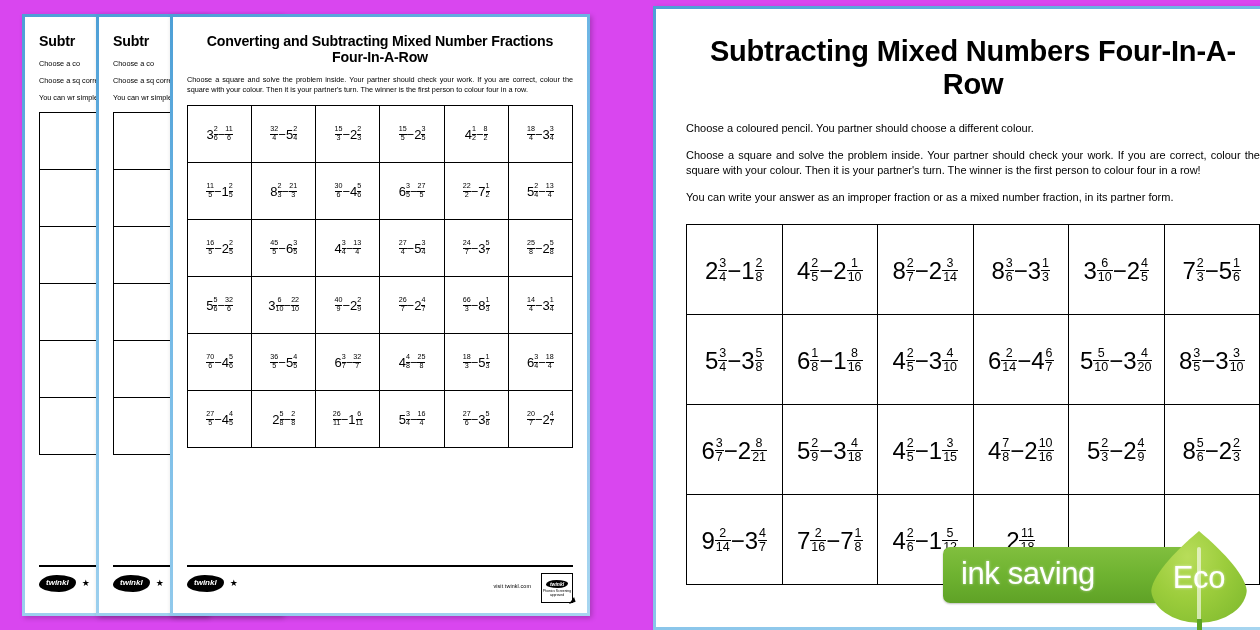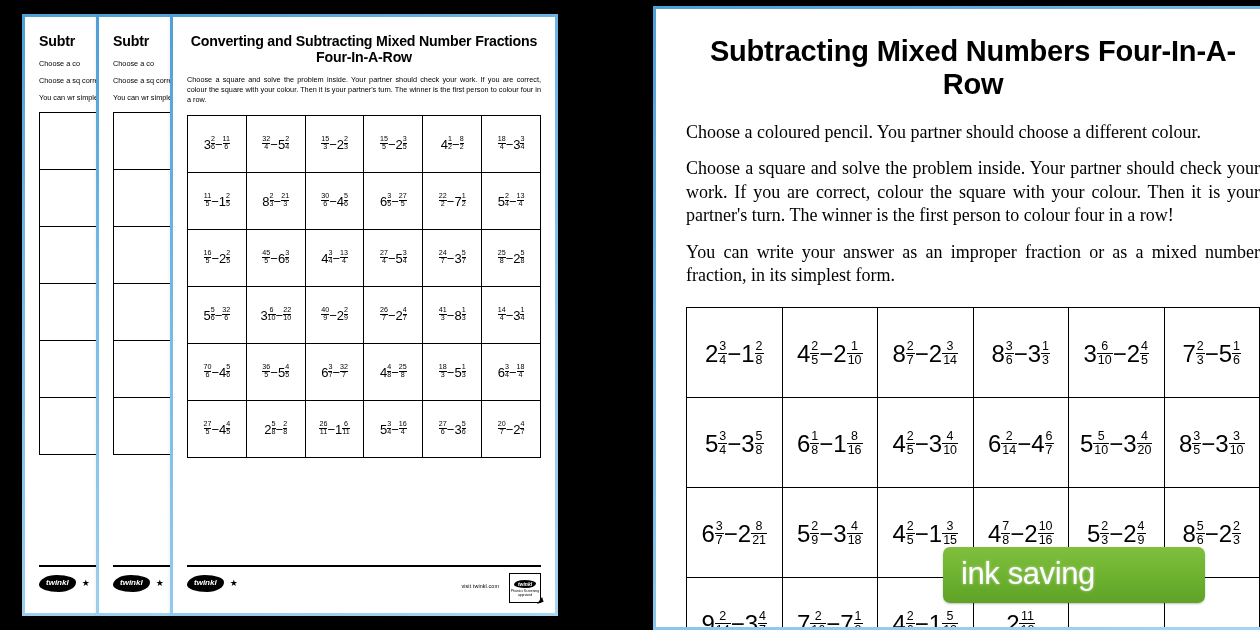--- a/index.html
+++ b/index.html
@@ -9,37 +9,37 @@
     height: 630px;
     overflow: hidden;
     background: #ffffff;
     font-family: "Liberation Sans", sans-serif;
   }
 
   #stage {
     position: relative;
     width: 1260px;
     height: 630px;
-    background: #000000;
+    background: #d946ef;
   }
 
   
   .sheet {
     position: absolute;
     background: #ffffff;
     border: 3px solid;
     border-image: linear-gradient(150deg, #4d9fd6 0%, #73b9e6 35%, #a8d6f0 100%) 1;
     box-shadow: 2px 2px 5px rgba(0,0,0,0.22);
     overflow: hidden;
   }
 
   
   #thumb-back-2 { left: 22px;  top: 14px;  width: 186px; height: 602px; z-index: 1; }
   #thumb-back-1 { left: 96px;  top: 14px;  width: 186px; height: 602px; z-index: 2; }
-  #thumb-front  { left: 170px; top: 14px;  width: 388px; height: 602px; z-index: 3; }
+  #thumb-front  { left: 170px; top: 14px;  width: 420px; height: 602px; z-index: 3; }
 
   
   #main-sheet   { left: 606px; top: 6px;   width: 640px; height: 624px; z-index: 4; margin-left: 47px; }
 
   
   .sheet-edge-shade {
     position: absolute;
     top: 0; right: 0; bottom: 0;
     width: 14px;
     background: linear-gradient(to left, rgba(130,130,130,0.30), rgba(130,130,130,0));
@@ -93,21 +93,21 @@
     position: relative;
     top: -0.02em;
   }
   .frac .num { display: block; }
   .frac .den { display: block; border-top: 1px solid #000; }
   .op { display: inline-block; vertical-align: middle; }
 
   
   #main-sheet .ws-inner { padding: 26px 30px 0 30px; }
   #main-sheet .ws-title { font-size: 29px; margin-bottom: 20px; }
-  #main-sheet .ws-para  { font-size: 18px; margin-bottom: 13px; font-family: Liberation Serif, serif; }
+  #main-sheet .ws-para  { font-size: 11px; margin-bottom: 13px; }
   #main-sheet .ws-grid  { margin-top: 20px; }
   #main-sheet .ws-grid td { height: 90px; font-size: 24px; }
   #main-sheet .frac { font-size: 0.52em; }
   #main-sheet .frac .num, #main-sheet .frac .den { padding: 0 1px; }
 
   
   #thumb-front .ws-inner { padding: 16px 14px 0 14px; }
   #thumb-front .ws-title { font-size: 14.2px; margin-bottom: 10px; }
   #thumb-front .ws-para  { font-size: 7.3px; margin-bottom: 7px; line-height: 1.34; }
   #thumb-front .ws-grid  { margin-top: 10px; }
@@ -371,21 +371,21 @@
               <td><span class="mixnum"><span class="whole">4</span><span class="frac"><span class="num">3</span><span class="den">4</span></span></span><span class="op">−</span><span class="mixnum"><span class="frac"><span class="num">13</span><span class="den">4</span></span></span></td>
               <td><span class="mixnum"><span class="frac"><span class="num">27</span><span class="den">4</span></span></span><span class="op">−</span><span class="mixnum"><span class="whole">5</span><span class="frac"><span class="num">3</span><span class="den">4</span></span></span></td>
               <td><span class="mixnum"><span class="frac"><span class="num">24</span><span class="den">7</span></span></span><span class="op">−</span><span class="mixnum"><span class="whole">3</span><span class="frac"><span class="num">5</span><span class="den">7</span></span></span></td>
               <td><span class="mixnum"><span class="frac"><span class="num">25</span><span class="den">8</span></span></span><span class="op">−</span><span class="mixnum"><span class="whole">2</span><span class="frac"><span class="num">5</span><span class="den">8</span></span></span></td>
             </tr>
             <tr>
               <td><span class="mixnum"><span class="whole">5</span><span class="frac"><span class="num">5</span><span class="den">6</span></span></span><span class="op">−</span><span class="mixnum"><span class="frac"><span class="num">32</span><span class="den">6</span></span></span></td>
               <td><span class="mixnum"><span class="whole">3</span><span class="frac"><span class="num">6</span><span class="den">10</span></span></span><span class="op">−</span><span class="mixnum"><span class="frac"><span class="num">22</span><span class="den">10</span></span></span></td>
               <td><span class="mixnum"><span class="frac"><span class="num">40</span><span class="den">9</span></span></span><span class="op">−</span><span class="mixnum"><span class="whole">2</span><span class="frac"><span class="num">2</span><span class="den">9</span></span></span></td>
               <td><span class="mixnum"><span class="frac"><span class="num">26</span><span class="den">7</span></span></span><span class="op">−</span><span class="mixnum"><span class="whole">2</span><span class="frac"><span class="num">4</span><span class="den">7</span></span></span></td>
-              <td><span class="mixnum"><span class="frac"><span class="num">41</span><span class="den">3</span></span></span><span class="op">−</span><span class="mixnum"><span class="whole">8</span><span class="frac"><span class="num">1</span><span class="den">3</span></span></span></td>
+              <td><span class="mixnum"><span class="frac"><span class="num">66</span><span class="den">3</span></span></span><span class="op">−</span><span class="mixnum"><span class="whole">8</span><span class="frac"><span class="num">1</span><span class="den">3</span></span></span></td>
               <td><span class="mixnum"><span class="frac"><span class="num">14</span><span class="den">4</span></span></span><span class="op">−</span><span class="mixnum"><span class="whole">3</span><span class="frac"><span class="num">1</span><span class="den">4</span></span></span></td>
             </tr>
             <tr>
               <td><span class="mixnum"><span class="frac"><span class="num">70</span><span class="den">6</span></span></span><span class="op">−</span><span class="mixnum"><span class="whole">4</span><span class="frac"><span class="num">5</span><span class="den">6</span></span></span></td>
               <td><span class="mixnum"><span class="frac"><span class="num">36</span><span class="den">5</span></span></span><span class="op">−</span><span class="mixnum"><span class="whole">5</span><span class="frac"><span class="num">4</span><span class="den">5</span></span></span></td>
               <td><span class="mixnum"><span class="whole">6</span><span class="frac"><span class="num">3</span><span class="den">7</span></span></span><span class="op">−</span><span class="mixnum"><span class="frac"><span class="num">32</span><span class="den">7</span></span></span></td>
               <td><span class="mixnum"><span class="whole">4</span><span class="frac"><span class="num">4</span><span class="den">8</span></span></span><span class="op">−</span><span class="mixnum"><span class="frac"><span class="num">25</span><span class="den">8</span></span></span></td>
               <td><span class="mixnum"><span class="frac"><span class="num">18</span><span class="den">3</span></span></span><span class="op">−</span><span class="mixnum"><span class="whole">5</span><span class="frac"><span class="num">1</span><span class="den">3</span></span></span></td>
               <td><span class="mixnum"><span class="whole">6</span><span class="frac"><span class="num">3</span><span class="den">4</span></span></span><span class="op">−</span><span class="mixnum"><span class="frac"><span class="num">18</span><span class="den">4</span></span></span></td>
             </tr>
@@ -414,21 +414,21 @@
         <div class="badge-corner"></div>
       </div>
     </div>
   </div>
 
   <div class="sheet" id="main-sheet">
     <div class="ws-inner">
       <div class="ws-title">Subtracting Mixed Numbers Four-In-A-Row</div>
       <div class="ws-para">Choose a coloured pencil. You partner should choose a different colour.</div>
       <div class="ws-para">Choose a square and solve the problem inside. Your partner should check your work. If you are correct, colour the square with your colour. Then it is your partner's turn. The winner is the first person to colour four in a row!</div>
-      <div class="ws-para">You can write your answer as an improper fraction or as a mixed number fraction, in its simplest form.</div>
+      <div class="ws-para">You can write your answer as an improper fraction or as a mixed number fraction, in its partner form.</div>
       <table class="ws-grid" id="main-grid">
         <tbody>
             <tr>
               <td><span class="mixnum"><span class="whole">2</span><span class="frac"><span class="num">3</span><span class="den">4</span></span></span><span class="op">−</span><span class="mixnum"><span class="whole">1</span><span class="frac"><span class="num">2</span><span class="den">8</span></span></span></td>
               <td><span class="mixnum"><span class="whole">4</span><span class="frac"><span class="num">2</span><span class="den">5</span></span></span><span class="op">−</span><span class="mixnum"><span class="whole">2</span><span class="frac"><span class="num">1</span><span class="den">10</span></span></span></td>
               <td><span class="mixnum"><span class="whole">8</span><span class="frac"><span class="num">2</span><span class="den">7</span></span></span><span class="op">−</span><span class="mixnum"><span class="whole">2</span><span class="frac"><span class="num">3</span><span class="den">14</span></span></span></td>
               <td><span class="mixnum"><span class="whole">8</span><span class="frac"><span class="num">3</span><span class="den">6</span></span></span><span class="op">−</span><span class="mixnum"><span class="whole">3</span><span class="frac"><span class="num">1</span><span class="den">3</span></span></span></td>
               <td><span class="mixnum"><span class="whole">3</span><span class="frac"><span class="num">6</span><span class="den">10</span></span></span><span class="op">−</span><span class="mixnum"><span class="whole">2</span><span class="frac"><span class="num">4</span><span class="den">5</span></span></span></td>
               <td><span class="mixnum"><span class="whole">7</span><span class="frac"><span class="num">2</span><span class="den">3</span></span></span><span class="op">−</span><span class="mixnum"><span class="whole">5</span><span class="frac"><span class="num">1</span><span class="den">6</span></span></span></td>
             </tr>
@@ -458,15 +458,21 @@
             </tr>
           </tbody>
       </table>
     </div>
   </div>
 
   <div id="eco-badge">
     <div class="eco-bar">
       <span class="eco-bar-text">ink saving</span>
     </div>
+    <div class="eco-leaf">
+      <div class="eco-leaf-shape"></div>
+      <div class="eco-leaf-vein"></div>
+      <div class="eco-leaf-stem"></div>
+      <div class="eco-leaf-text">Eco</div>
+    </div>
   </div>
 
 </div>
 
 </body></html>

